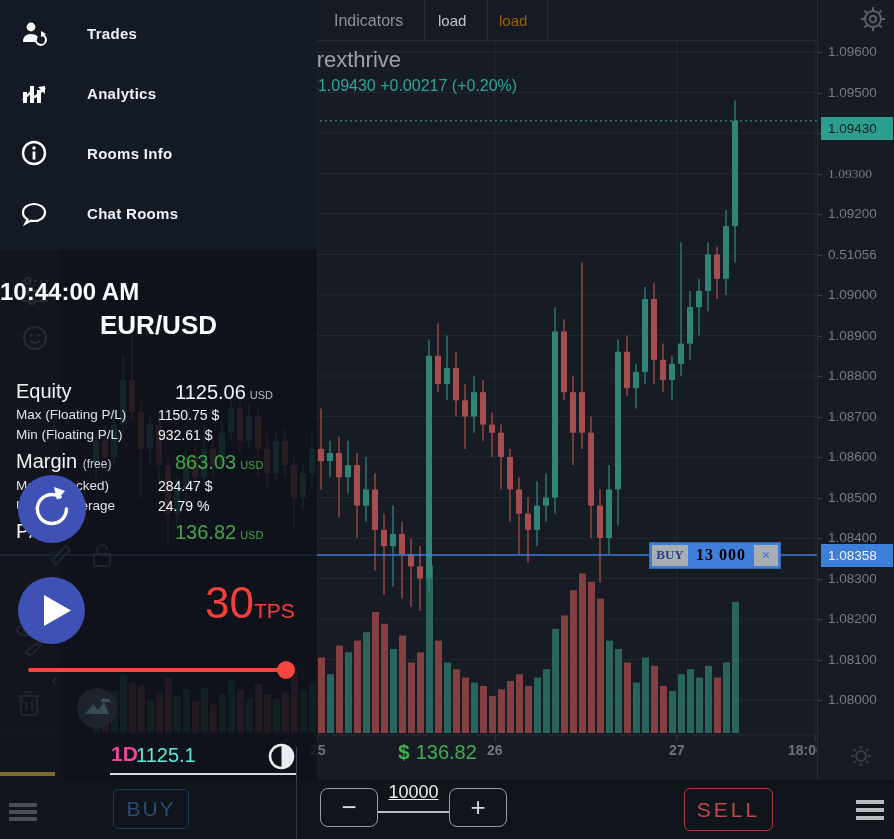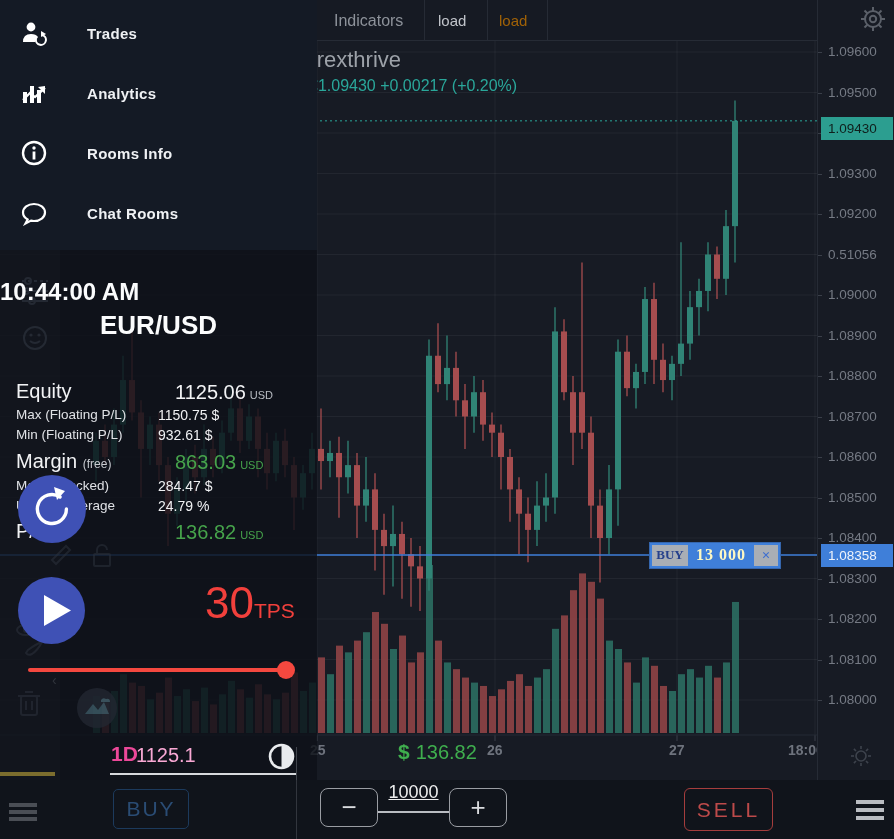--- a/index.html
+++ b/index.html
@@ -38,21 +38,21 @@
   #x-axis{position:absolute;left:0;top:740px;width:817px;height:26px;z-index:2;}
   .x-label{position:absolute;top:2px;font-size:14px;color:#6e737d;font-weight:bold;}
   #pl-ticker{position:absolute;left:398px;top:740px;z-index:3;font-size:20px;color:#3fae4e;white-space:nowrap;}
   #pl-ticker .cur{font-weight:bold;margin-right:6px;font-size:21px;}
 
   
   #order-tag{position:absolute;left:650px;top:545px;height:25px;display:flex;gap:2px;background:#3f7fd9;
     padding:2px;z-index:3;box-shadow:0 0 0 1px #3566ad;}
   #order-tag .seg{display:flex;align-items:center;justify-content:center;font-family:"Liberation Serif",serif;font-weight:bold;}
   #order-side{width:36px;background:#a9aeb5;color:#26418c;font-size:13px;}
-  #order-size{width:62px;background:#3f7fd9;color:#fef9c3;font-size:16px;letter-spacing:1px;}
+  #order-size{width:62px;background:#3f7fd9;color:#000000;font-size:16px;letter-spacing:1px;}
   #order-close{width:24px;background:#a9aeb5;color:#3f6fd0;font-size:15px;cursor:pointer;}
 
   
   #menu-overlay{position:absolute;left:0;top:0;width:317px;height:250px;background:#141a25;z-index:10;}
   .menu-item{position:absolute;left:0;width:317px;height:58px;display:flex;align-items:center;cursor:pointer;}
   .menu-item .mi-icon{position:absolute;left:21px;width:26px;height:26px;}
   .menu-item .mi-label{position:absolute;left:87px;font-size:15px;font-weight:bold;color:#eff1f4;letter-spacing:.3px;}
 
   
   #stats-panel{position:absolute;left:0;top:250px;width:317px;height:530px;background:rgba(13,17,25,0.82);z-index:6;}
@@ -74,21 +74,21 @@
   #reset-button{position:absolute;left:18px;top:475px;width:68px;height:68px;border-radius:50%;
     background:#3f51b5;cursor:pointer;z-index:12;}
   #tps-readout{position:absolute;left:205px;top:333px;color:#f2403c;z-index:7;white-space:nowrap;}
   #tps-value{font-size:44px;line-height:40px;}
   #tps-unit{font-size:21px;}
   #speed-slider{position:absolute;left:28px;top:411px;width:262px;height:18px;z-index:7;cursor:pointer;}
   #speed-track{position:absolute;left:0;top:7px;width:100%;height:4px;background:#f4483f;border-radius:2px;}
   #speed-handle{position:absolute;left:249px;top:0;width:18px;height:18px;border-radius:50%;background:#f4483f;}
 
   
-  #tf-ghost{position:absolute;left:136px;top:494px;font-size:20px;color:#f9a8d4;z-index:7;}
+  #tf-ghost{position:absolute;left:136px;top:494px;font-size:20px;color:#5eead4;z-index:7;}
   #tf-value{position:absolute;left:111px;top:492px;font-size:21px;font-weight:bold;color:#ec4899;z-index:8;}
   #tf-underline{position:absolute;left:110px;top:523px;width:187px;height:2px;background:#d6d8dc;z-index:7;}
   #contrast-toggle{position:absolute;left:267px;top:492px;z-index:8;cursor:pointer;}
   #panel-divider{position:absolute;left:296px;top:497px;width:1px;height:33px;background:#41454d;z-index:7;}
   #yellow-sliver{position:absolute;left:0;top:522px;width:55px;height:4px;background:#7c6d2e;z-index:6;}
 
   
   #bottom-bar{position:absolute;left:0;top:780px;width:894px;height:59px;background:#10141b;z-index:9;}
   #bb-divider{position:absolute;left:296px;top:0;width:1px;height:59px;background:#32363e;}
   #bb-left-menu-icon{position:absolute;left:9px;top:23px;width:28px;height:18px;opacity:.55;cursor:pointer;}
@@ -388,21 +388,21 @@
       </g>
     </svg>
     <div id="last-price-tag" style="top: 117px; text-align: right;">1.09430</div>
     <div id="order-price-tag" style="top: 543.51px;">1.08358</div>
   <div class="axis-label" style="top: 44px; text-align: center;">1.09600</div>
       <div class="axis-tick" style="top: 52px;"></div>
       <div class="axis-label" style="top: 84.5px;">1.09500</div>
       <div class="axis-tick" style="top: 92.5px;"></div>
       <div class="axis-label" style="top: 125px;">1.09400</div>
       <div class="axis-tick" style="top: 133px;"></div>
-      <div class="axis-label" style="top: 165.5px;">1.09300</div>
+      <div class="axis-label" style="top: 165.5px; font-family: Liberation Serif, serif;">1.09300</div>
       <div class="axis-tick" style="top: 173.5px;"></div>
       <div class="axis-label" style="top: 206px;">1.09200</div>
       <div class="axis-tick" style="top: 214px;"></div>
       <div class="axis-label" style="top: 246.5px;">0.51056</div>
       <div class="axis-tick" style="top: 254.5px;"></div>
       <div class="axis-label" style="top: 287px;">1.09000</div>
       <div class="axis-tick" style="top: 295px;"></div>
       <div class="axis-label" style="top: 327.5px;">1.08900</div>
       <div class="axis-tick" style="top: 335.5px;"></div>
       <div class="axis-label" style="top: 368px;">1.08800</div>

